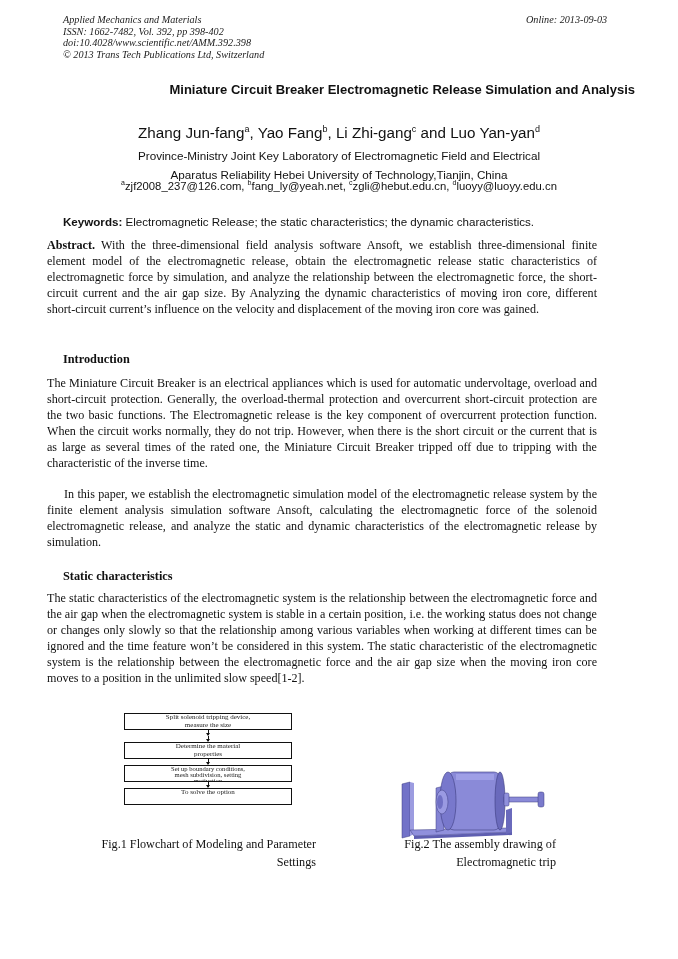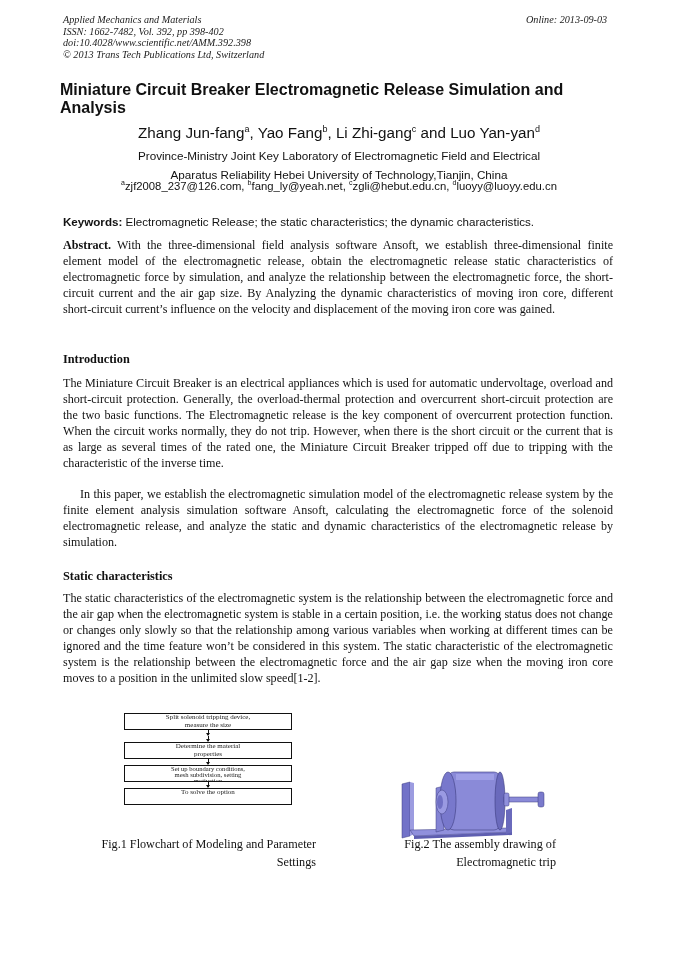--- a/index.html
+++ b/index.html
@@ -1,28 +1,28 @@
 <!DOCTYPE html>
 <html><head>
 <meta charset="utf-8">
 <style>
   html, body { margin: 0; padding: 0; background: #ffffff; }
   body { width: 678px; height: 959px; position: relative; overflow: hidden; color: #111; }
   .hdr { position: absolute; top: 14px; font-family: "Liberation Serif", serif; font-style: italic; font-size: 10.2px; line-height: 11.5px; color: #222; }
   .hdr-left { left: 63px; }
   .hdr-right { left: 526px; }
-  .title { position: absolute; left: 60px; width: 558px; top: 81px; text-align: left; font-family: "Liberation Sans", sans-serif; font-weight: bold; font-size: 16px; line-height: 18px; }
+  .title { position: absolute; left: 77px; width: 558px; top: 81px; text-align: right; font-family: "Liberation Sans", sans-serif; font-weight: bold; font-size: 13px; line-height: 18px; }
   .authors { position: absolute; left: 60px; width: 558px; top: 124px; text-align: center; font-family: "Liberation Sans", sans-serif; font-size: 15.2px; line-height: 18px; }
   .authors sup { font-size: 9px; vertical-align: 6px; line-height: 0; }
   .affil { position: absolute; left: 60px; width: 558px; top: 146px; text-align: center; font-family: "Liberation Sans", sans-serif; font-size: 11.7px; line-height: 19px; }
   .emails { position: absolute; left: 60px; width: 558px; top: 179px; text-align: center; font-family: "Liberation Sans", sans-serif; font-size: 11.3px; line-height: 14px; }
   .emails sup { font-size: 7px; vertical-align: 5px; line-height: 0; }
   .keywords { position: absolute; left: 63px; width: 555px; top: 215px; font-family: "Liberation Sans", sans-serif; font-size: 11.6px; line-height: 14px; }
   .keywords b { font-weight: bold; }
-  .para { position: absolute; left: 63px; width: 550px; font-family: "Liberation Serif", serif; font-size: 12.1px; line-height: 15.9px; text-align: justify; }
+  .para { position: absolute; left: 47px; width: 550px; font-family: "Liberation Serif", serif; font-size: 12.1px; line-height: 15.9px; text-align: justify; }
   .para b { font-weight: bold; }
   .abstract { top: 238px; }
   .sec { position: absolute; left: 63px; font-family: "Liberation Serif", serif; font-weight: bold; font-size: 12.3px; line-height: 15px; }
   .sec-intro { top: 352px; }
   .intro-p1 { top: 376px; }
   .intro-p2 { top: 487px; text-indent: 17px; }
   .sec-static { top: 569px; }
   .static-p1 { top: 591px; }
   .flow { position: absolute; left: 124px; top: 713px; width: 168px; }
   .fbox { border: 1px solid #111; height: 17px; font-family: "Liberation Serif", serif; font-size: 7px; line-height: 7.4px; text-align: center; color: #222; display: flex; align-items: center; justify-content: space-between; flex-direction: column; box-sizing: border-box; overflow: hidden; }

